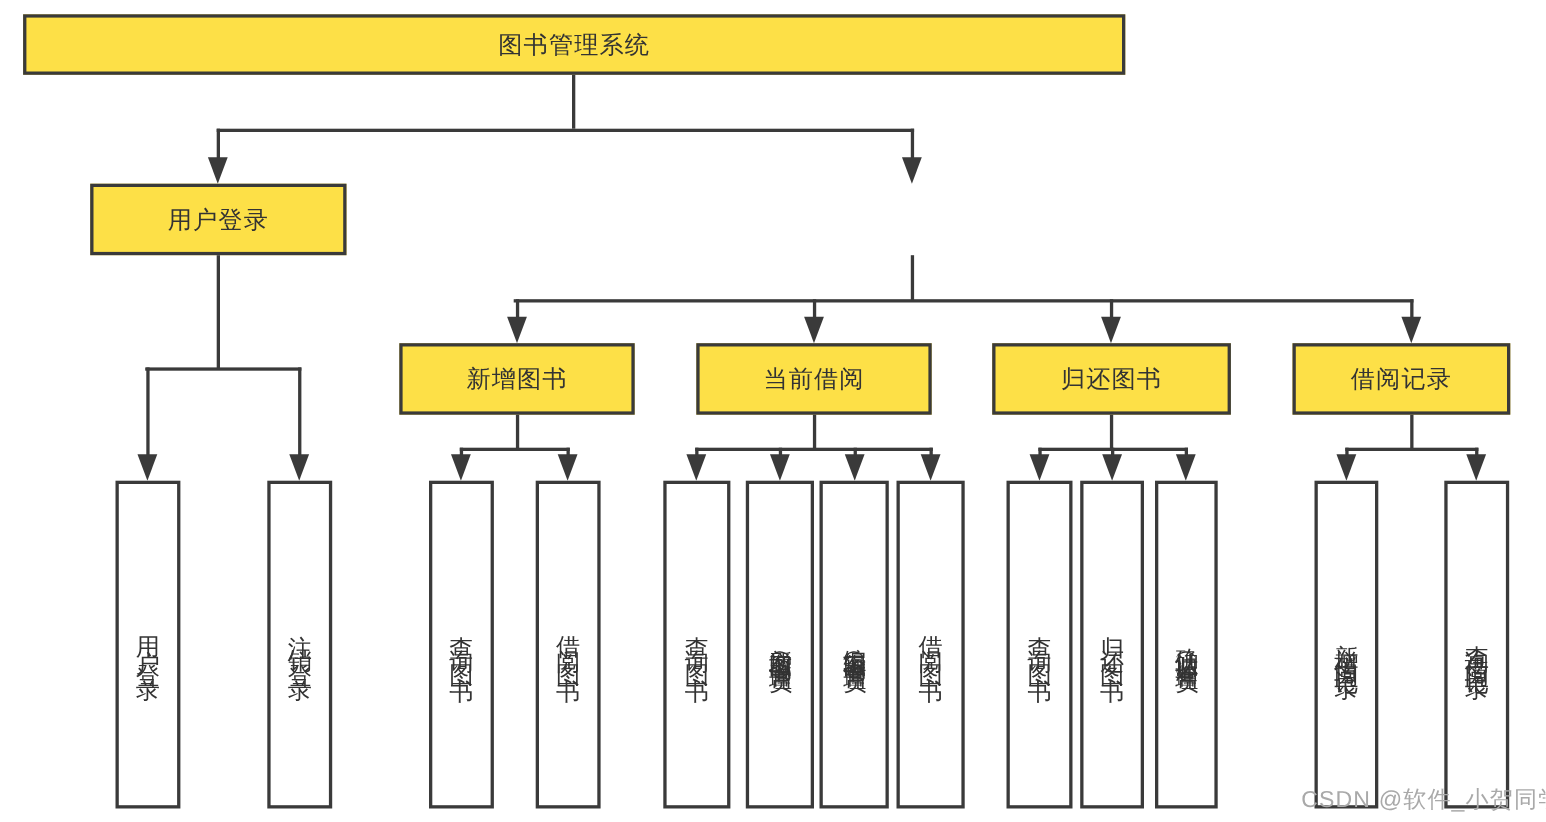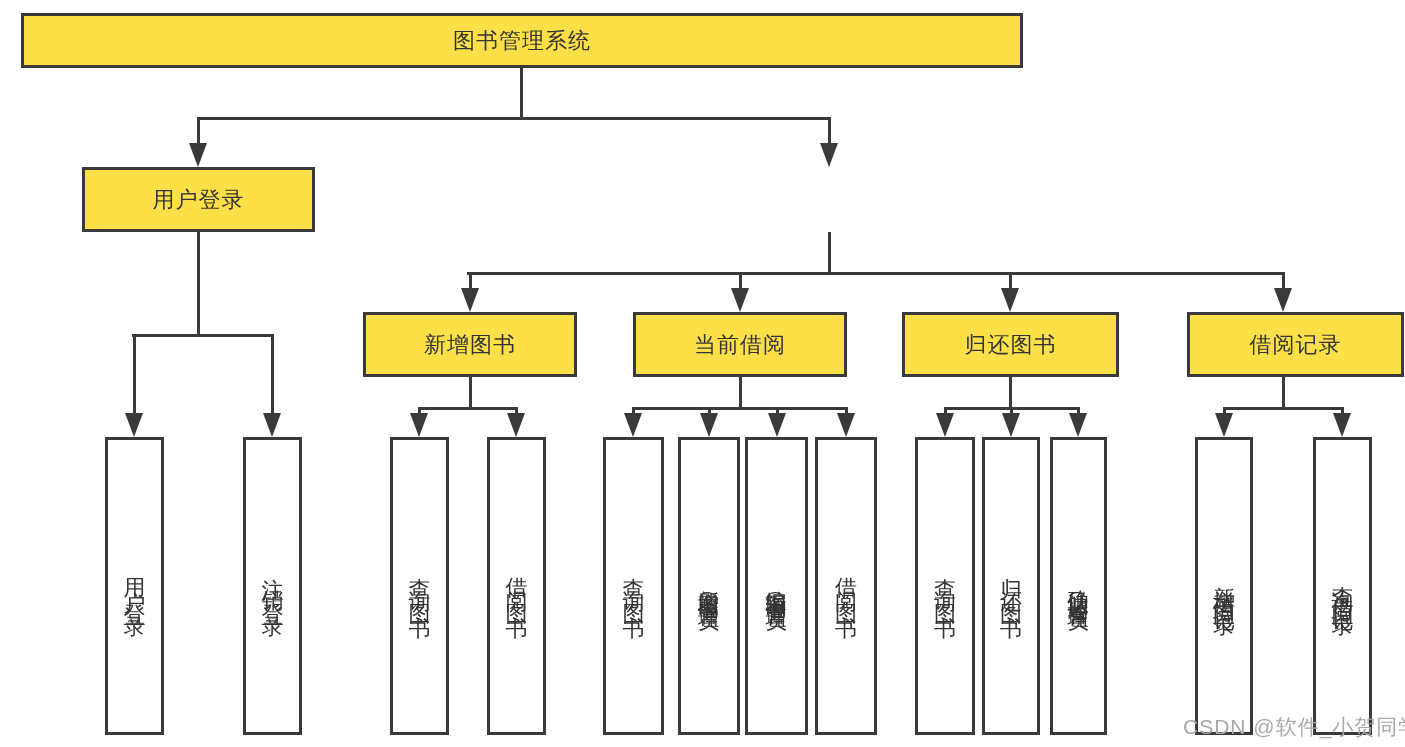--- a/index.html
+++ b/index.html
@@ -103,21 +103,21 @@
 
   <div class="box" style="left:363px; top:312px; width:214px; height:65px;">
     <span>新增图书</span>
   </div>
   <div class="box" style="left:633px; top:312px; width:214px; height:65px;">
     <span>当前借阅</span>
   </div>
   <div class="box" style="left:902px; top:312px; width:217px; height:65px;">
     <span>归还图书</span>
   </div>
-  <div class="box" style="left:1175px; top:312px; width:217px; height:65px;margin-left:12px;">
+  <div class="box" style="left:1175px; top:312px; width:198px; height:65px;">
     <span>借阅记录</span>
   </div>
 
   <div class="v" style="left:469px; top:377px; height:32px;"></div>
   <div class="h" style="left:418px; top:407px; width:100px;"></div>
   <div class="v" style="left:418px; top:407px; height:8px;"></div>
   <div class="ah" style="left:410px; top:413px;"></div>
   <div class="v" style="left:515px; top:407px; height:8px;"></div>
   <div class="ah" style="left:507px; top:413px;"></div>
 

